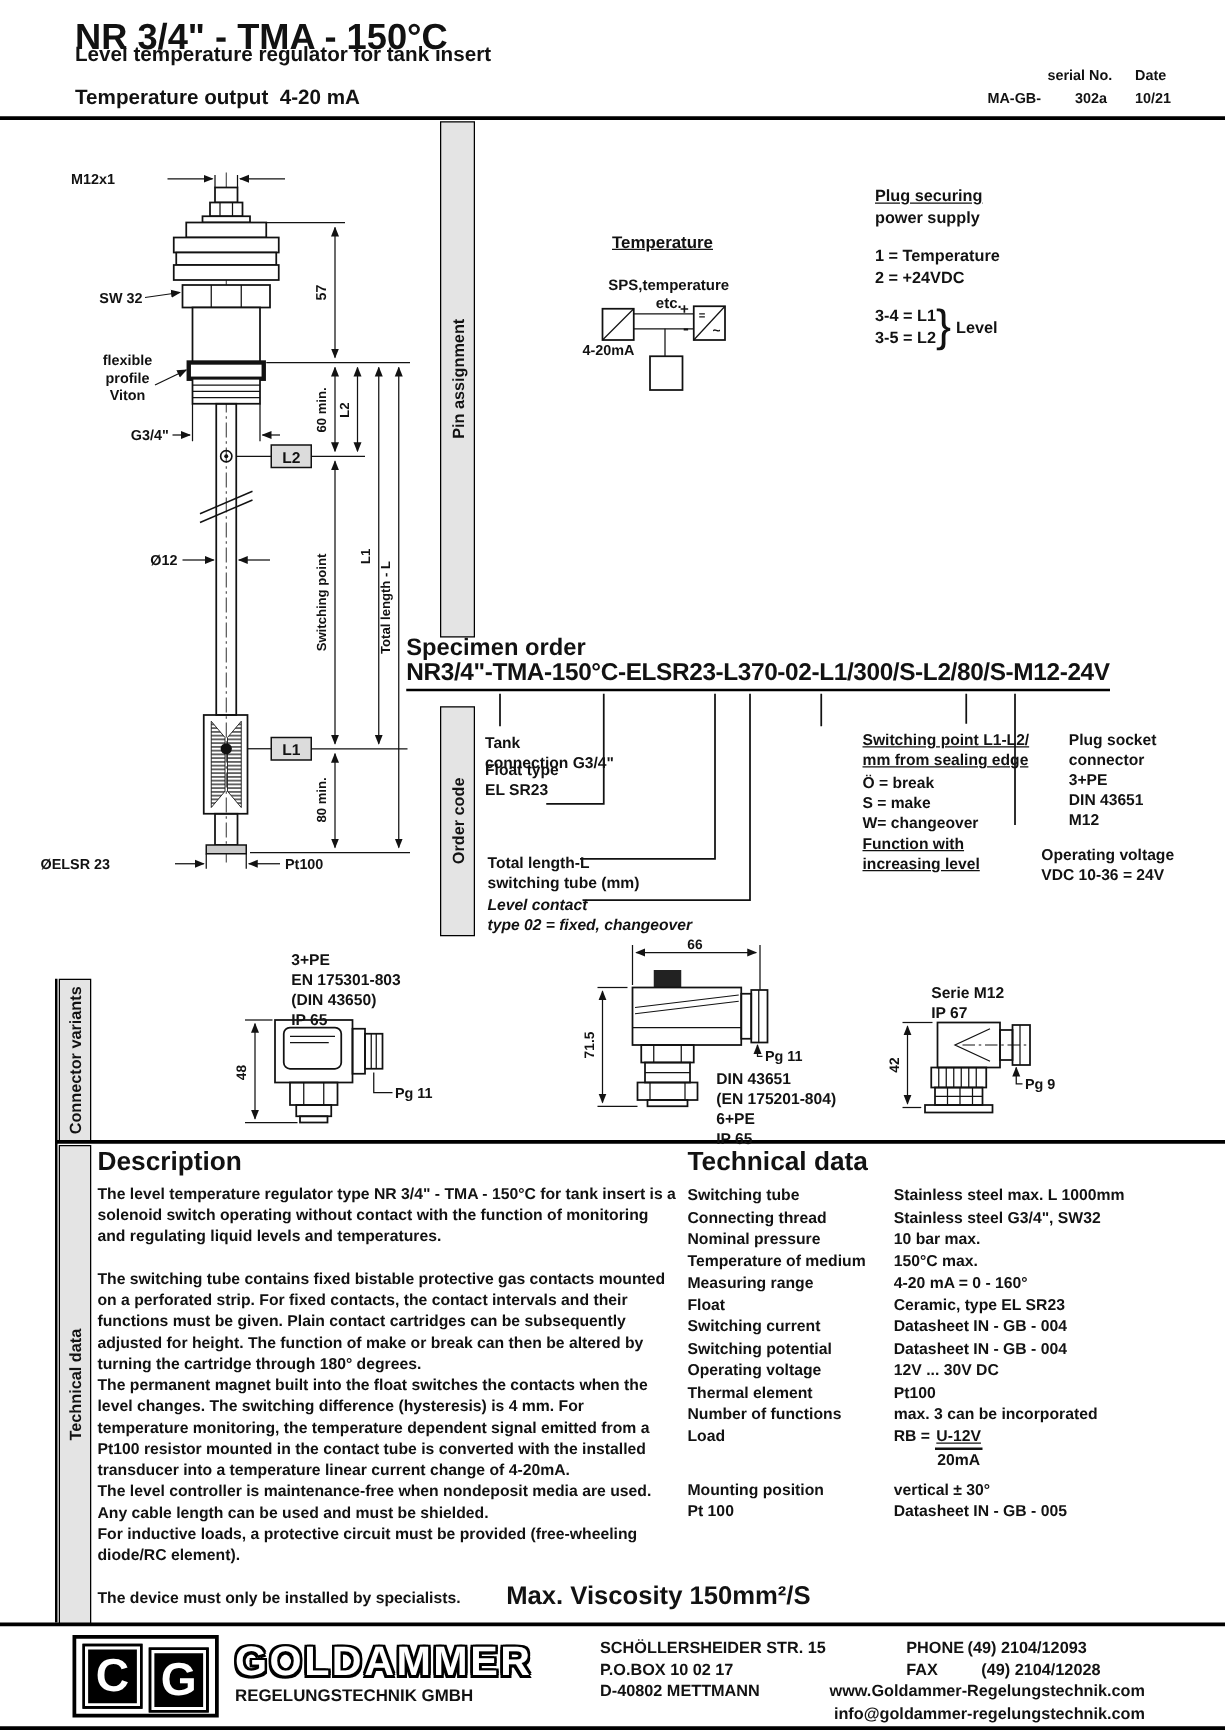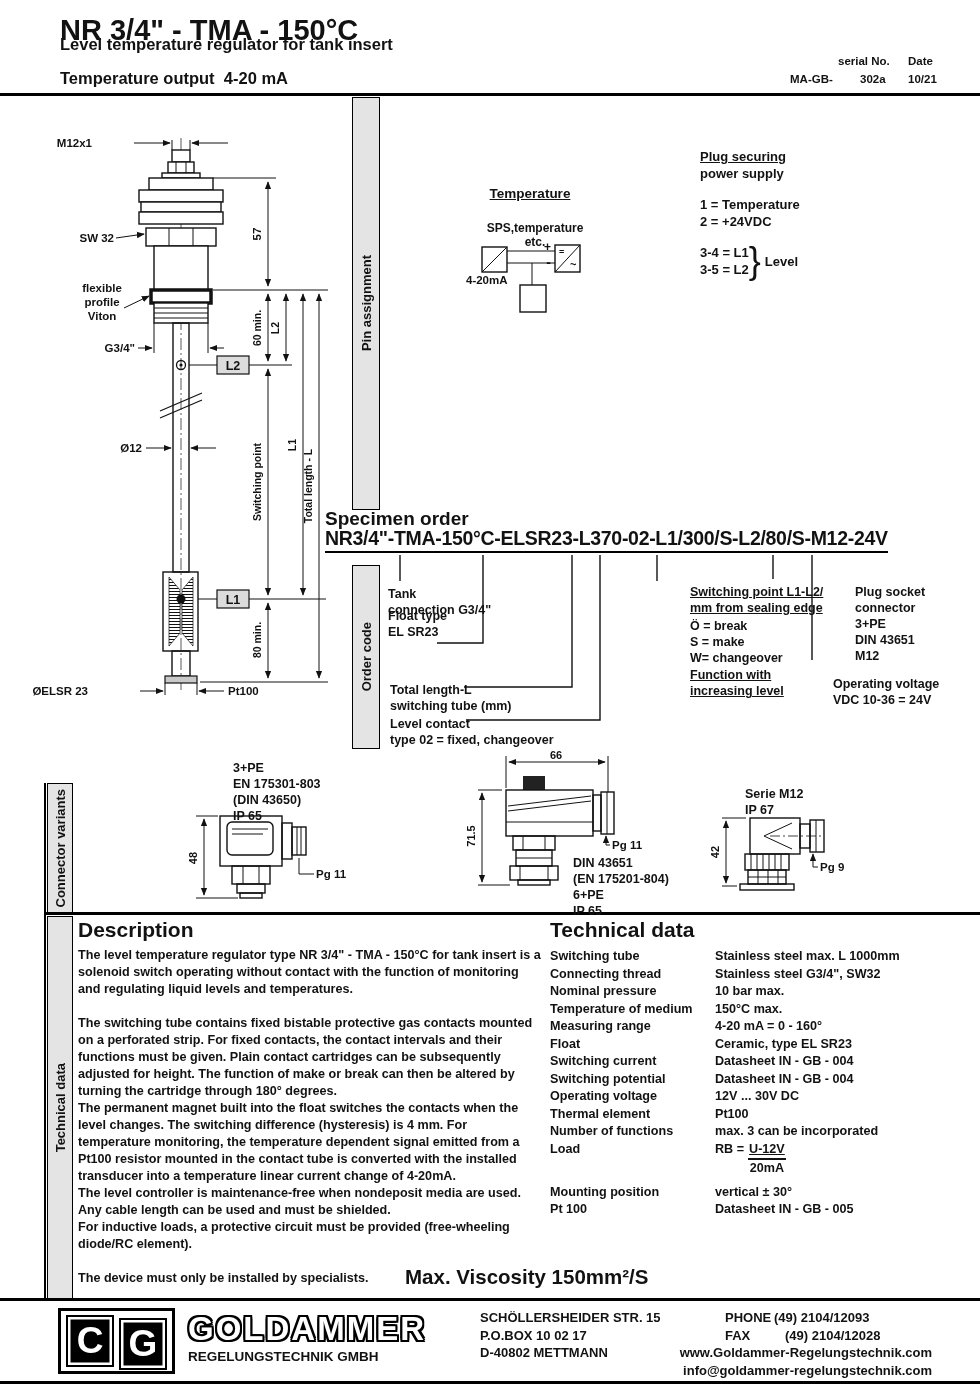--- a/index.html
+++ b/index.html
@@ -234,21 +234,21 @@
     <path d="M492,0 V105"></path>
   </g>
 </svg>
 
 <div class="ann" style="left:388px;top:586px;">Tank
 connection G3/4"</div>
 <div class="ann" style="left:388px;top:608px;">Float type
 EL SR23</div>
 <div class="ann" style="left:390px;top:682px;">Total length-L
 switching tube (mm)</div>
-<div class="ann" style="left:390px;top:716px;">Level contact
+<div class="ann" style="left:390px;top:716px;font-style:italic;">Level contact
 type 02 = fixed, changeover</div>
 <div class="ann u" style="left:690px;top:584px;">Switching point L1-L2/
 mm from sealing edge</div>
 <div class="ann" style="left:690px;top:618px;">Ö = break
 S = make
 W= changeover</div>
 <div class="ann u" style="left:690px;top:667px;">Function with
 increasing level</div>
 <div class="ann" style="left:855px;top:584px;">Plug socket
 connector
@@ -443,16 +443,16 @@
 <div class="abs f13" style="left:725px;top:1309px;">
   <div style="display:flex;">
       <span style="width:49px;">PHONE</span>
       <span>(49) 2104/12093</span>
     </div>
   <div style="display:flex;">
       <span style="width:60px;">FAX</span>
       <span>(49) 2104/12028</span>
     </div>
 </div>
-<div class="abs f13" style="right:48px;top:1344px;text-align:right;">
+<div class="abs f13" style="right:64px;top:1344px;text-align:right;">
   <div>www.Goldammer-Regelungstechnik.com</div>
   <div>info@goldammer-regelungstechnik.com</div>
 </div>
 
 </body></html>

